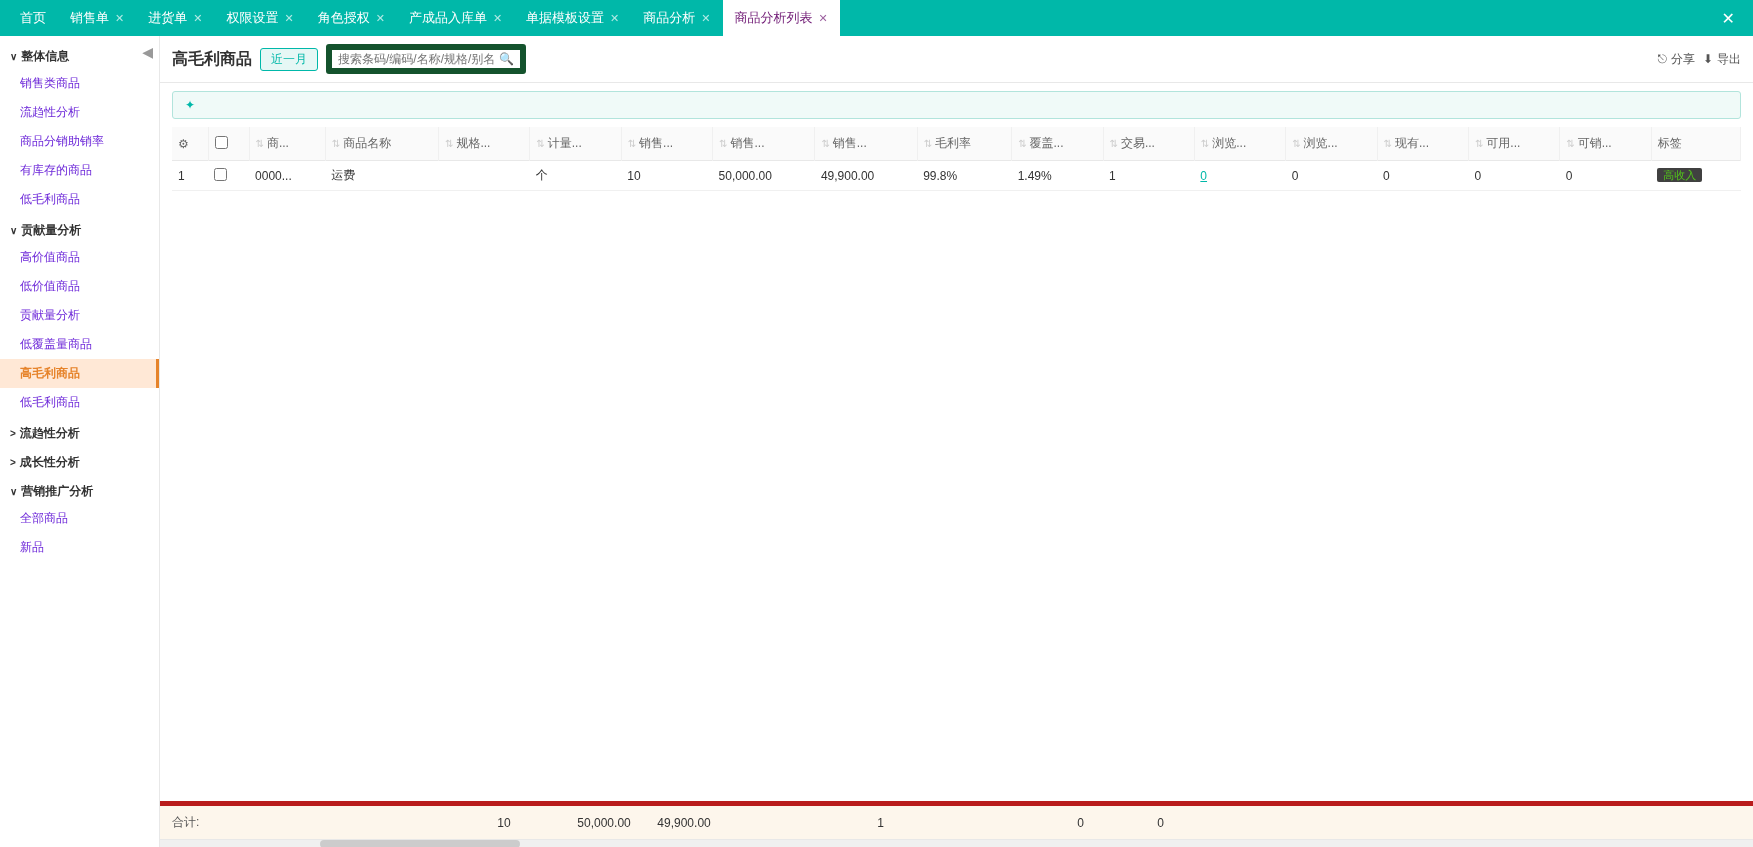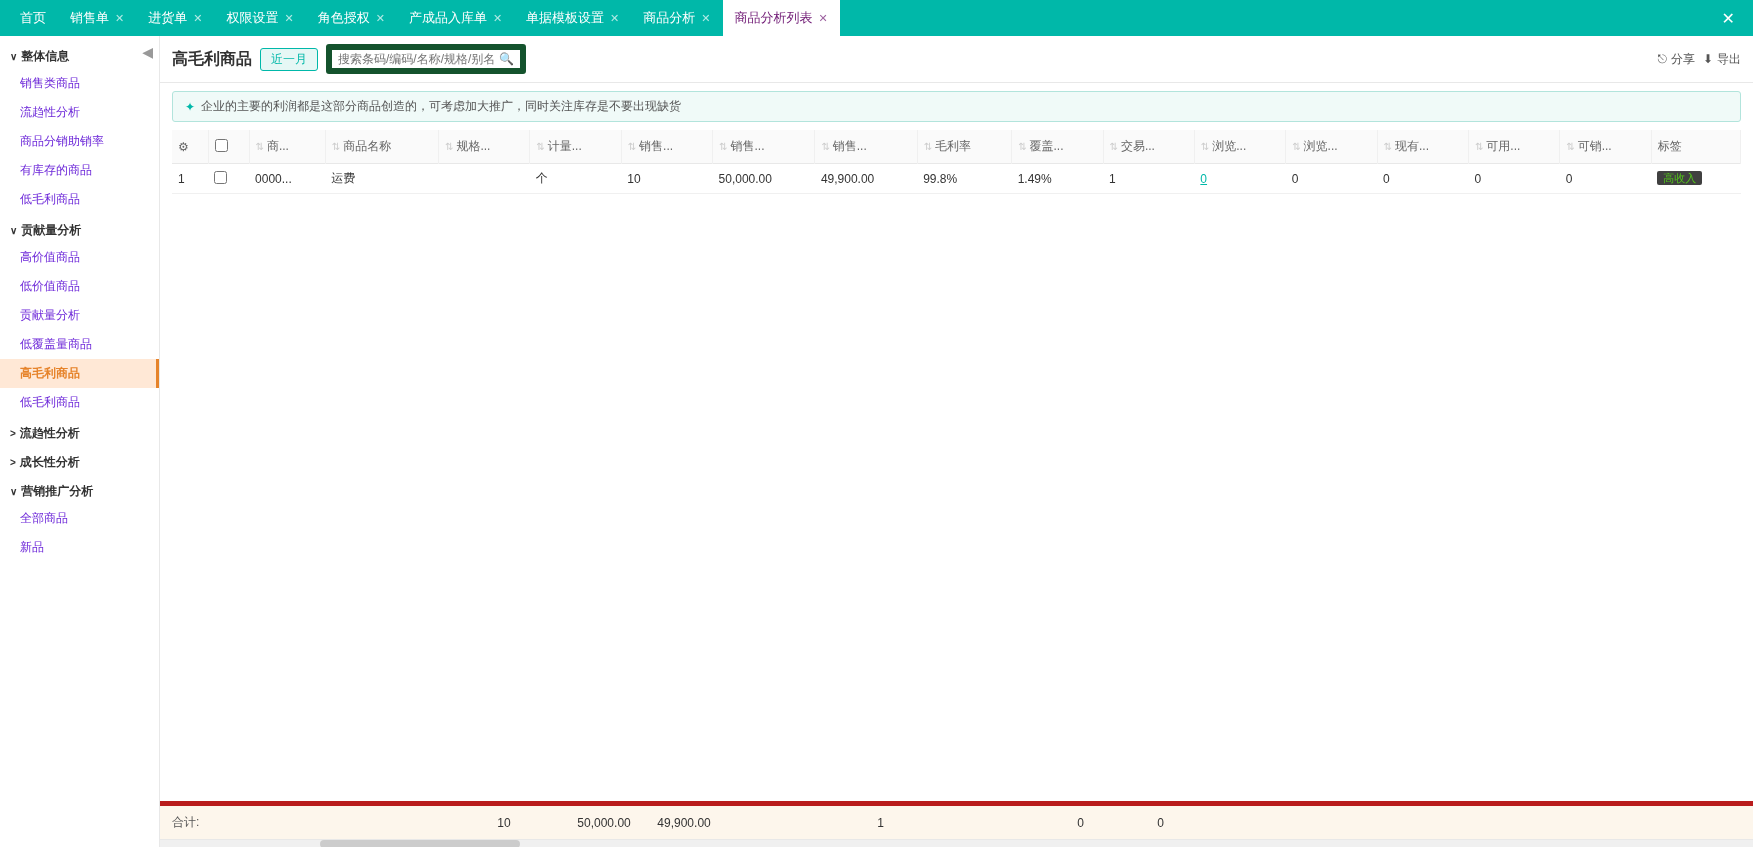--- a/index.html
+++ b/index.html
@@ -300,21 +300,20 @@
         </span>
         <span class="action-btn">
           <span>⬇</span>
           <span>导出</span>
         </span>
       </div>
     </div>
 
     <div class="alert-banner">
       <span class="alert-icon">✦</span>
-      <span>企业的主要的利润都是这部分商品创造的，可考虑加大推广，同时关注库存是不要出现缺货</span>
     </div>
 
     <div class="table-wrapper">
       <table>
         <thead>
           <tr id="table-header-row">
               <th>⚙</th>
               <th><input type="checkbox" style=""></th>
               <th><span class="sort-icon">⇅</span>商...</th>
               <th><span class="sort-icon">⇅</span>商品名称</th>

